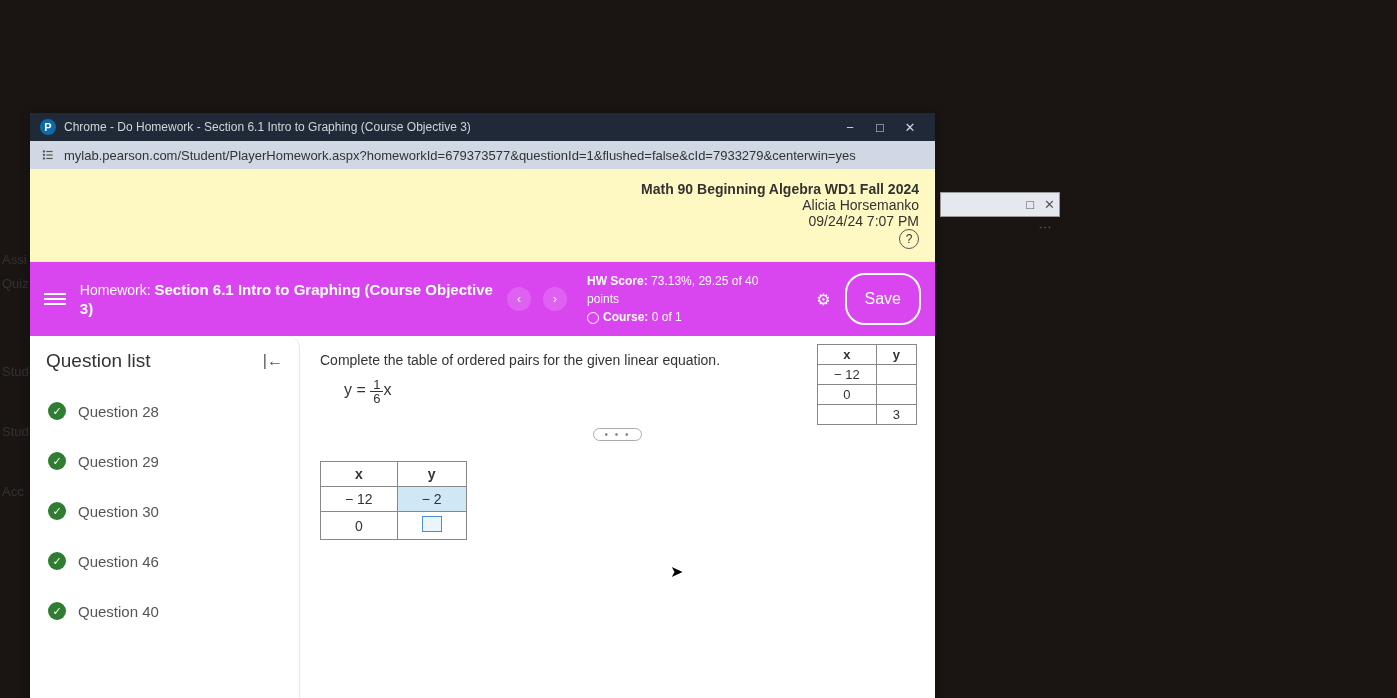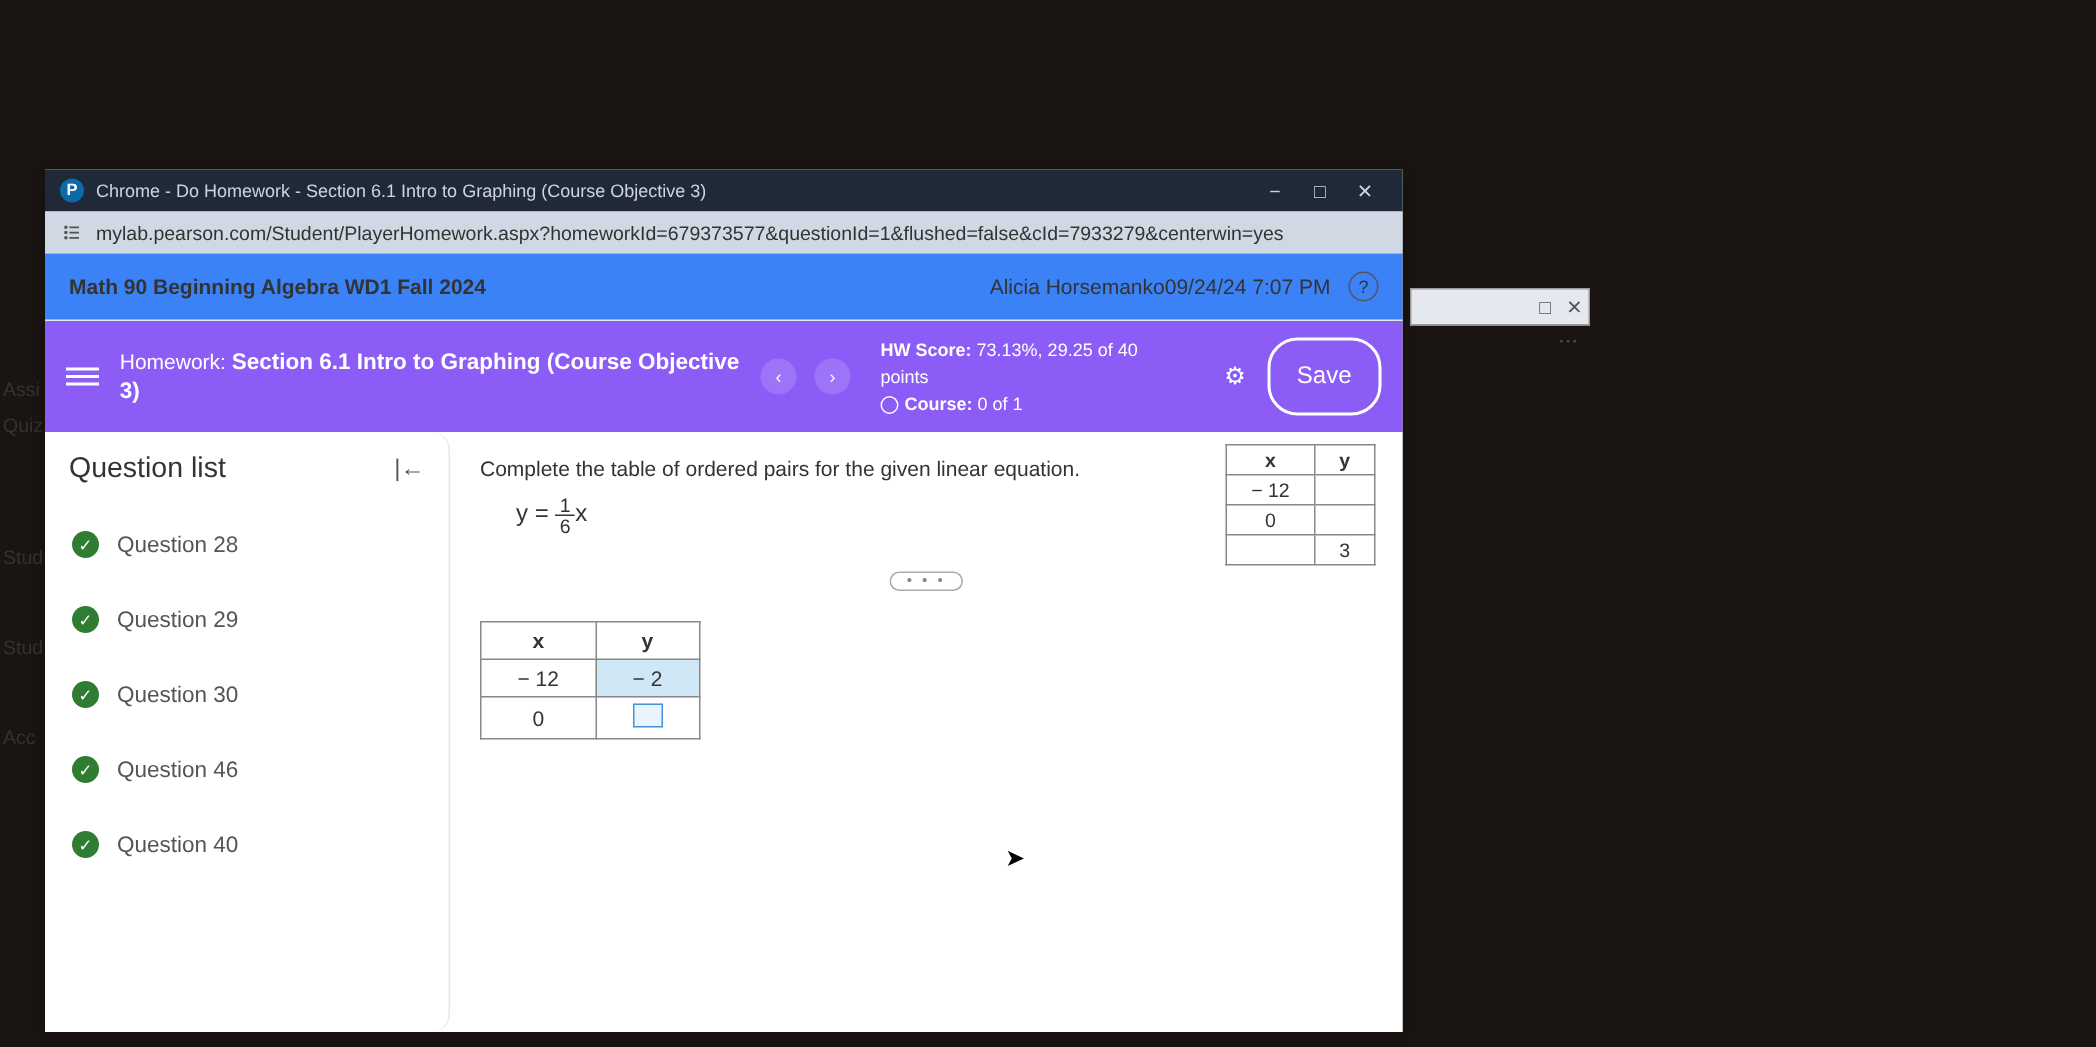--- a/index.html
+++ b/index.html
@@ -11,26 +11,26 @@
 .chrome-window { position: absolute; left: 30px; top: 113px; width: 905px; background: #fff; box-shadow: 0 0 10px rgba(0,0,0,0.3); }
 
 .title-bar { background: #1f2937; color: #d1d5db; display: flex; align-items: center; padding: 6px 10px; font-size: 12px; }
 .title-bar .p-icon { width: 16px; height: 16px; border-radius: 50%; background: #0d6aa8; color: #fff; display: inline-flex; align-items: center; justify-content: center; font-size: 11px; font-weight: bold; margin-right: 8px; }
 .title-bar .spacer { flex: 1; }
 .title-bar .win-btn { width: 30px; text-align: center; color: #d1d5db; font-size: 13px; }
 
 .url-bar { background: #cfd8e3; padding: 6px 10px; display: flex; align-items: center; font-size: 13px; color: #333; }
 .url-bar .site-icon { width: 16px; height: 16px; margin-right: 8px; display: inline-flex; align-items: center; justify-content: center; font-size: 11px; }
 
-.course-bar { background: #3b82f6; padding: 12px 16px; display: flex; align-items: center; font-size: 14px; color: #333; border-bottom: 1px solid #e5e7eb; }
+.course-bar { background: #fef9c3; padding: 12px 16px; display: flex; align-items: flex-end; font-size: 14px; color: #333; border-bottom: 1px solid #e5e7eb; flex-direction: column; }
 .course-name { font-weight: bold; }
 .course-bar .spacer { flex: 1; }
 .help-icon { width: 20px; height: 20px; border: 1.5px solid #555; border-radius: 50%; display: inline-flex; align-items: center; justify-content: center; font-size: 12px; margin-left: 12px; }
 
-.blue-bar { background: #8b5cf6; color: #fff; display: flex; align-items: center; padding: 10px 14px; min-height: 62px; }
+.blue-bar { background: #d946ef; color: #fff; display: flex; align-items: center; padding: 10px 14px; min-height: 62px; }
 .menu-icon { width: 22px; display: flex; flex-direction: column; gap: 3px; margin-right: 14px; }
 .menu-icon span { height: 2px; background: #fff; }
 .hw-title { font-size: 14px; line-height: 1.3; }
 .hw-title b { font-size: 15px; }
 .nav-group { display: flex; align-items: center; margin-left: auto; margin-right: 20px; gap: 12px; }
 .nav-btn { width: 24px; height: 24px; border-radius: 50%; background: rgba(255,255,255,0.15); display: inline-flex; align-items: center; justify-content: center; font-size: 12px; cursor: pointer; }
 .q-meta { text-align: center; font-size: 13px; }
 .q-meta .part { font-size: 11px; opacity: 0.9; }
 .score-block { font-size: 12px; line-height: 1.5; margin-right: 24px; }
 .score-block .pt-circle { width: 12px; height: 12px; border: 1.5px solid #fff; border-radius: 50%; display: inline-block; vertical-align: middle; margin-right: 4px; }

